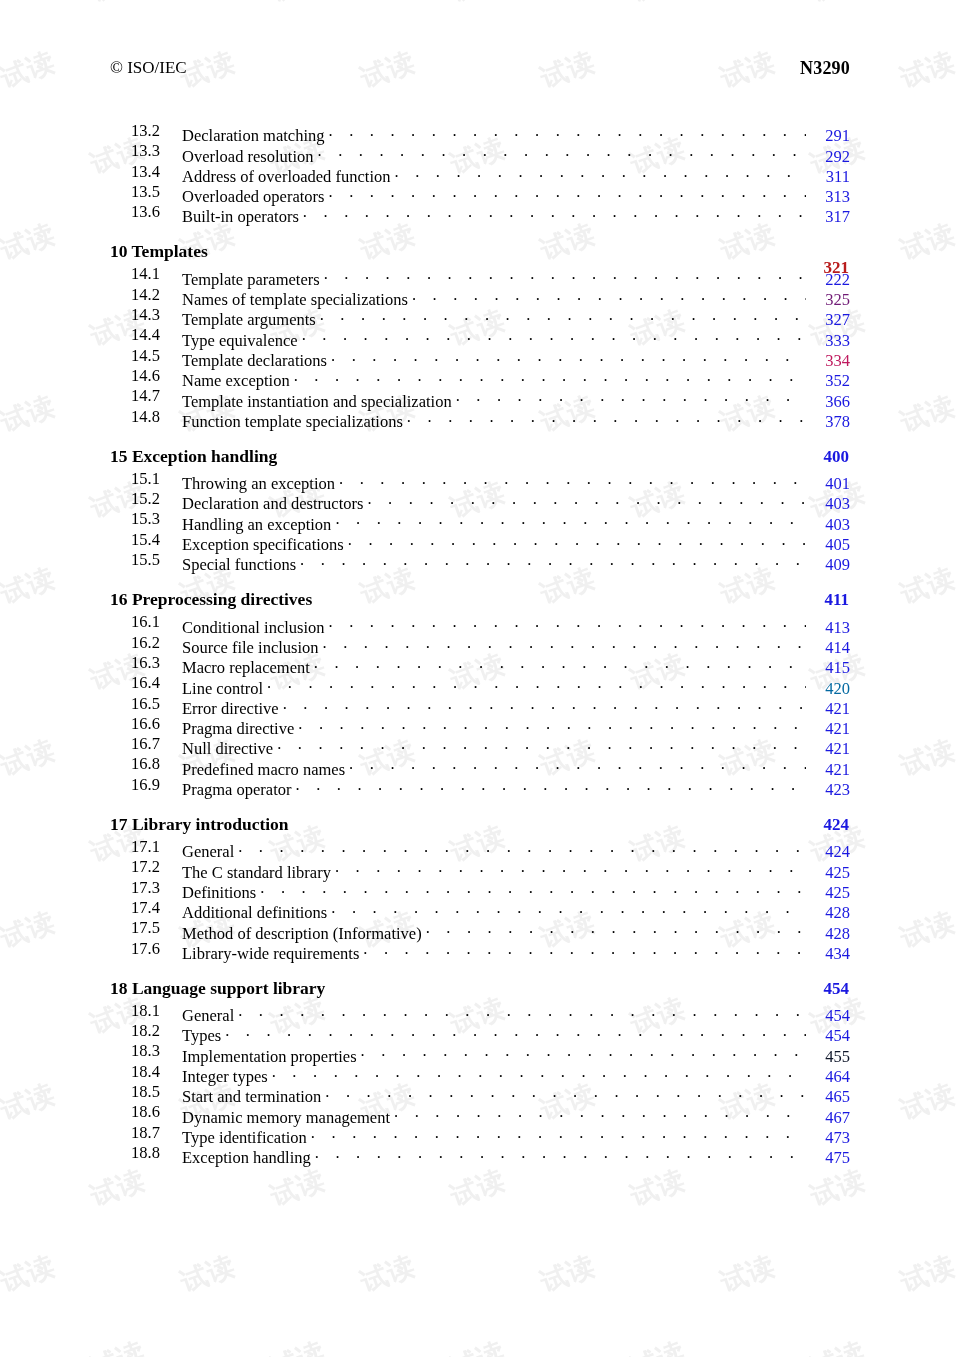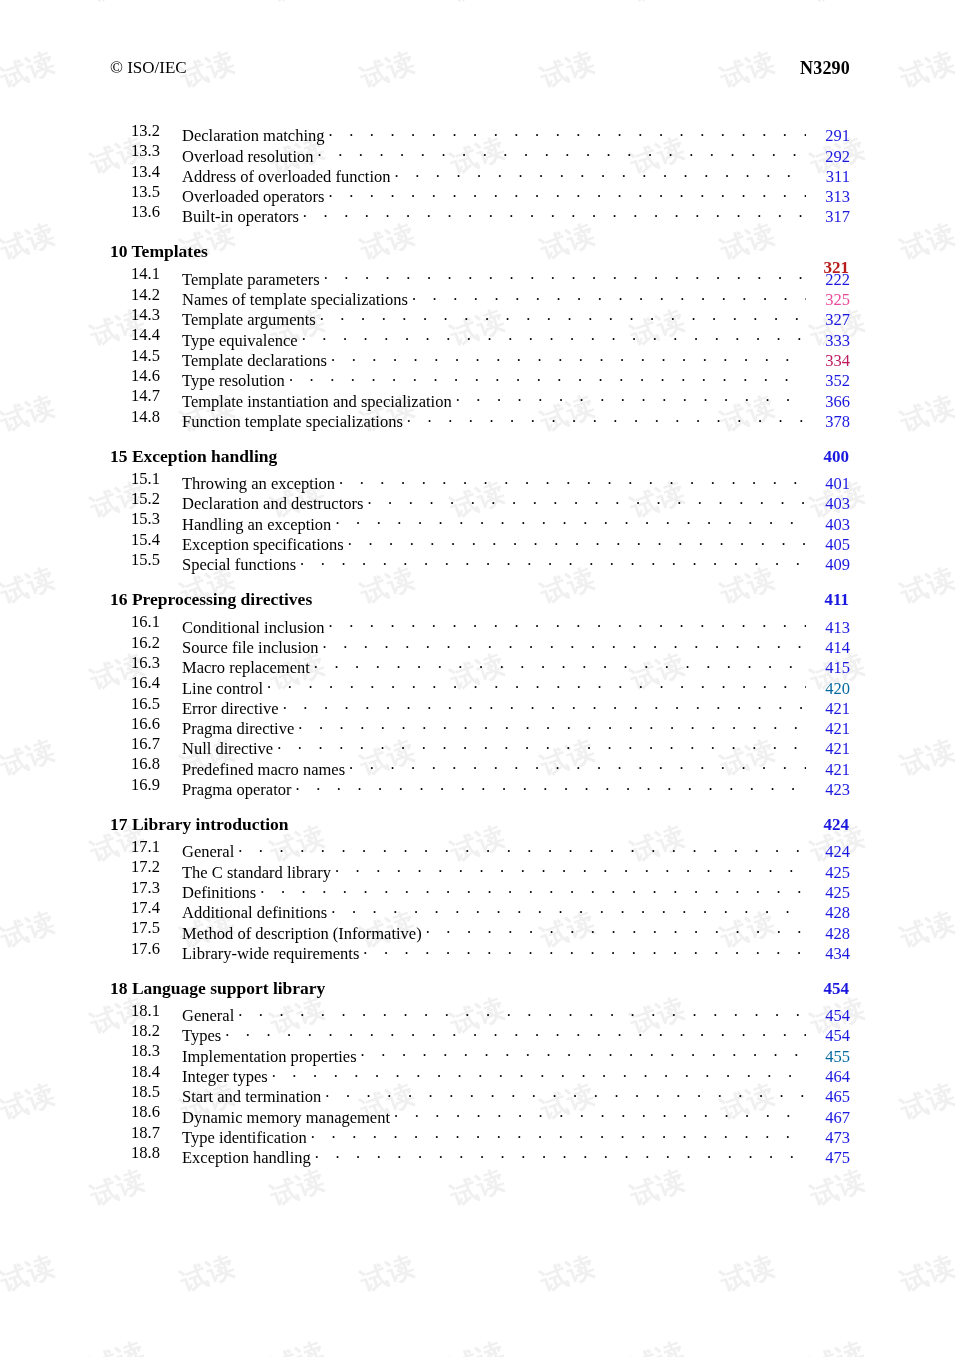--- a/index.html
+++ b/index.html
@@ -328,21 +328,21 @@
             <span class="title">Template parameters</span>
             <span class="leader"></span>
             <span class="page" style="color: rgb(26, 24, 224);">222</span>
           </span>
         </div>
         <div class="entry">
           <span class="num">14.2</span>
           <span class="title-wrap">
             <span class="title">Names of template specializations</span>
             <span class="leader"></span>
-            <span class="page" style="color: #ec4899;">325</span>
+            <span class="page" style="color: #701a75;">325</span>
           </span>
         </div>
         <div class="entry">
           <span class="num">14.3</span>
           <span class="title-wrap">
             <span class="title">Template arguments</span>
             <span class="leader"></span>
             <span class="page" style="color: rgb(26, 24, 224);">327</span>
           </span>
         </div>
@@ -358,21 +358,21 @@
           <span class="num">14.5</span>
           <span class="title-wrap">
             <span class="title">Template declarations</span>
             <span class="leader"></span>
             <span class="page" style="color: #be185d;">334</span>
           </span>
         </div>
         <div class="entry">
           <span class="num">14.6</span>
           <span class="title-wrap">
-            <span class="title">Type resolution</span>
+            <span class="title">Name exception</span>
             <span class="leader"></span>
             <span class="page" style="color: rgb(26, 24, 224);">352</span>
           </span>
         </div>
         <div class="entry">
           <span class="num">14.7</span>
           <span class="title-wrap">
             <span class="title">Template instantiation and specialization</span>
             <span class="leader"></span>
             <span class="page" style="color: rgb(26, 24, 224);">366</span>
@@ -584,21 +584,21 @@
             <span class="title">Types</span>
             <span class="leader"></span>
             <span class="page" style="color: rgb(26, 24, 224);">454</span>
           </span>
         </div>
         <div class="entry">
           <span class="num">18.3</span>
           <span class="title-wrap">
             <span class="title">Implementation properties</span>
             <span class="leader"></span>
-            <span class="page" style="color: #0369a1;">455</span>
+            <span class="page" style="color: #0f172a;">455</span>
           </span>
         </div>
         <div class="entry">
           <span class="num">18.4</span>
           <span class="title-wrap">
             <span class="title">Integer types</span>
             <span class="leader"></span>
             <span class="page" style="color: rgb(26, 24, 224);">464</span>
           </span>
         </div>

